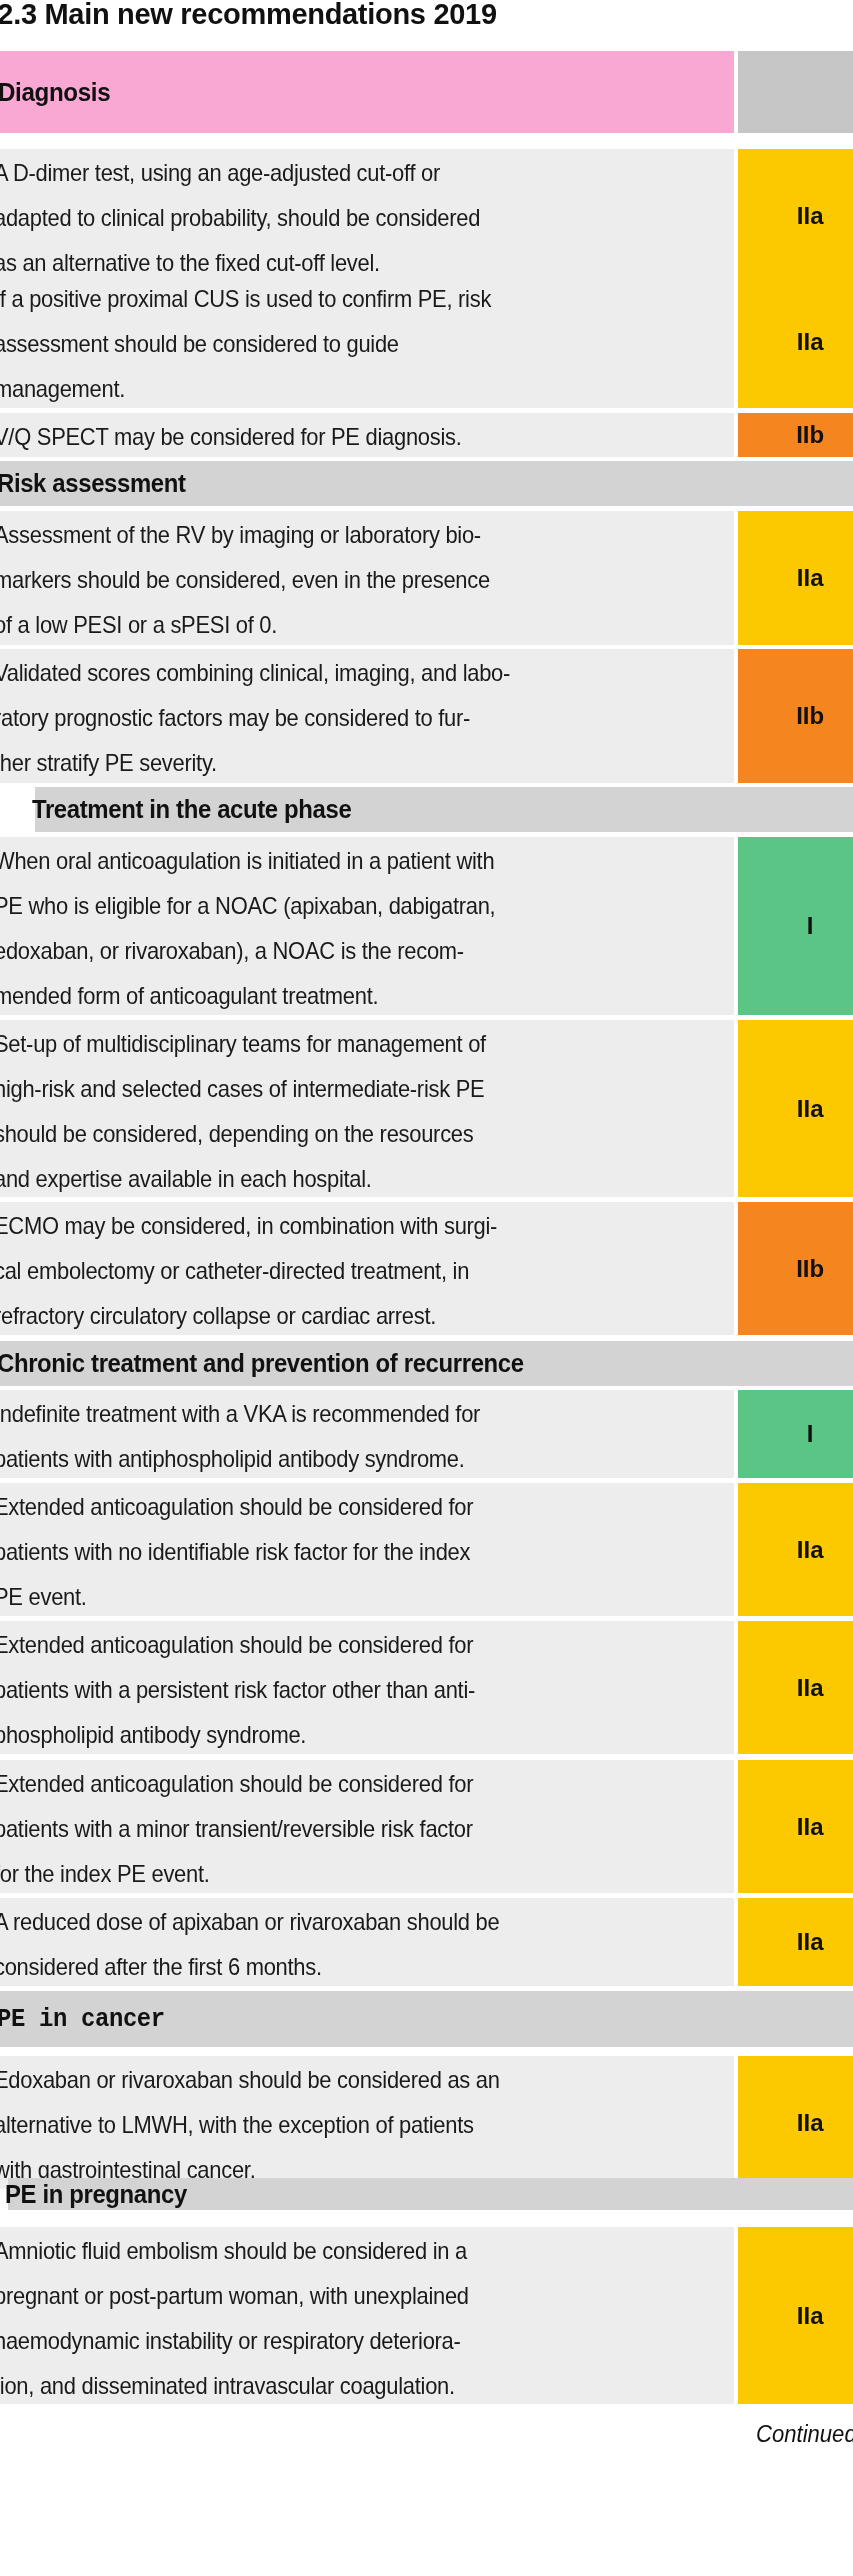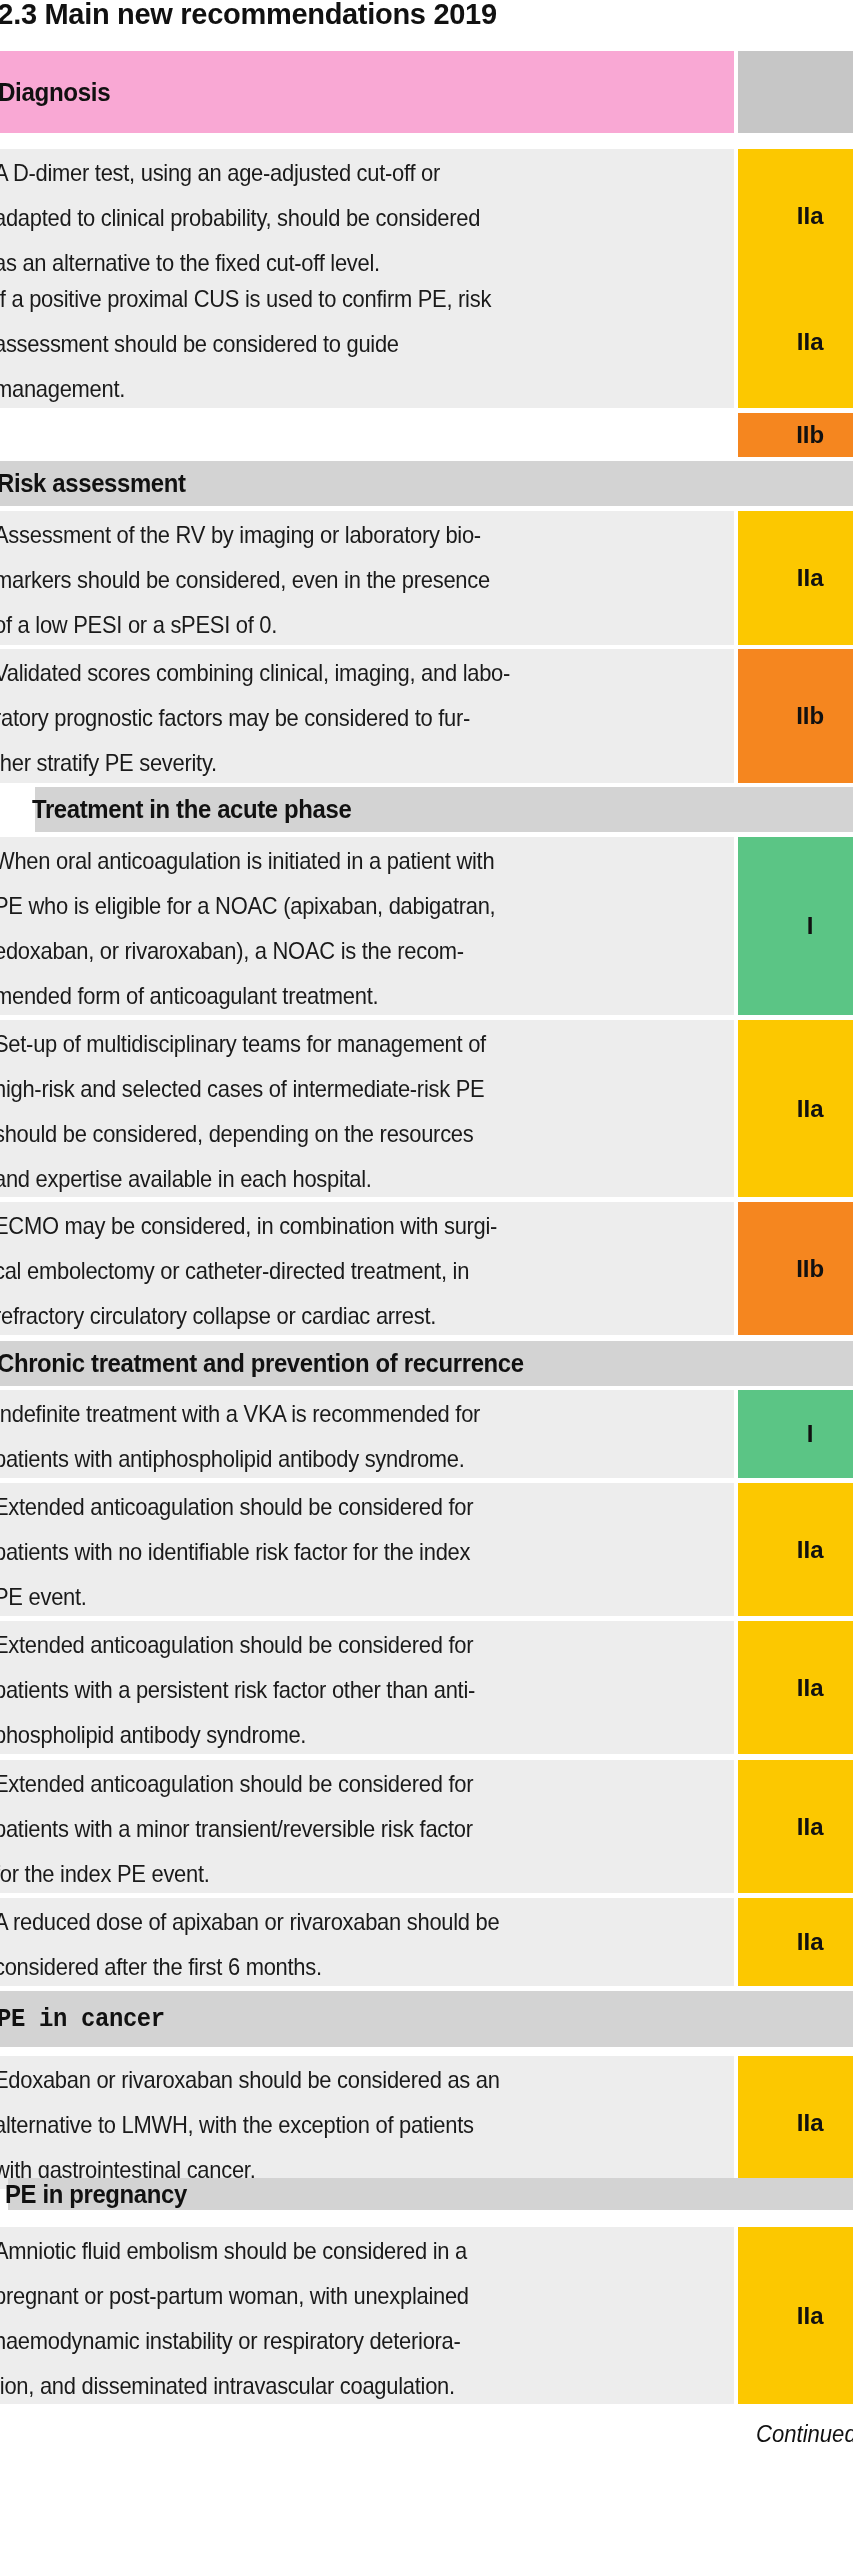--- a/index.html
+++ b/index.html
@@ -71,20 +71,23 @@
       </div>
       <div class="row rec-row" style="top: 275px; height: 133px;">
         <div class="txt">
           <div class="lines">If a positive proximal CUS is used to confirm PE, risk
 assessment should be considered to guide
 management.</div>
         </div>
         <div class="cls" style="background: rgb(252, 200, 0);">IIa</div>
       </div>
       <div class="row rec-row" style="top: 413px; height: 44px;">
+        <div class="txt">
+          <div class="lines">V/Q SPECT may be considered for PE diagnosis.</div>
+        </div>
         <div class="cls" style="background: rgb(245, 134, 31);">IIb</div>
       </div>
       <div class="row sec-row" style="top: 461px; height: 45px;">
         <span class="sec-label">Risk assessment</span>
       </div>
       <div class="row rec-row" style="top: 511px; height: 134px;">
         <div class="txt">
           <div class="lines">Assessment of the RV by imaging or laboratory bio-
 markers should be considered, even in the presence
 of a low PESI or a sPESI of 0.</div>

